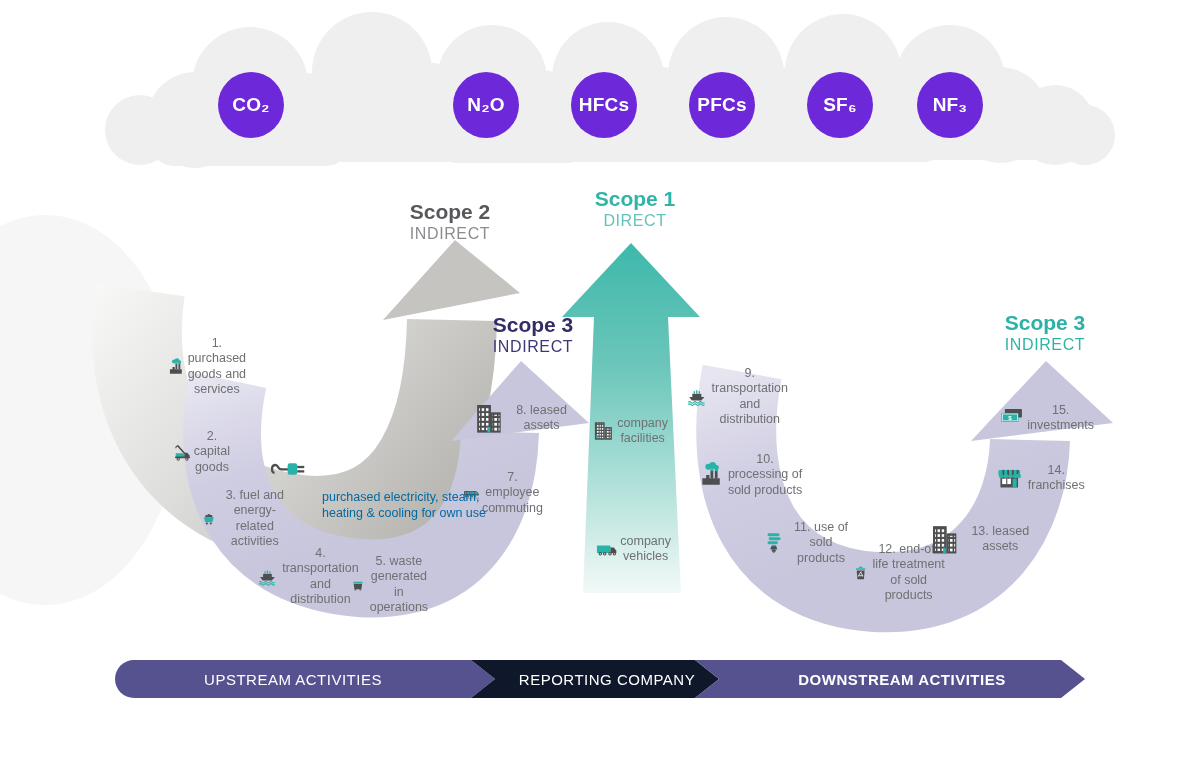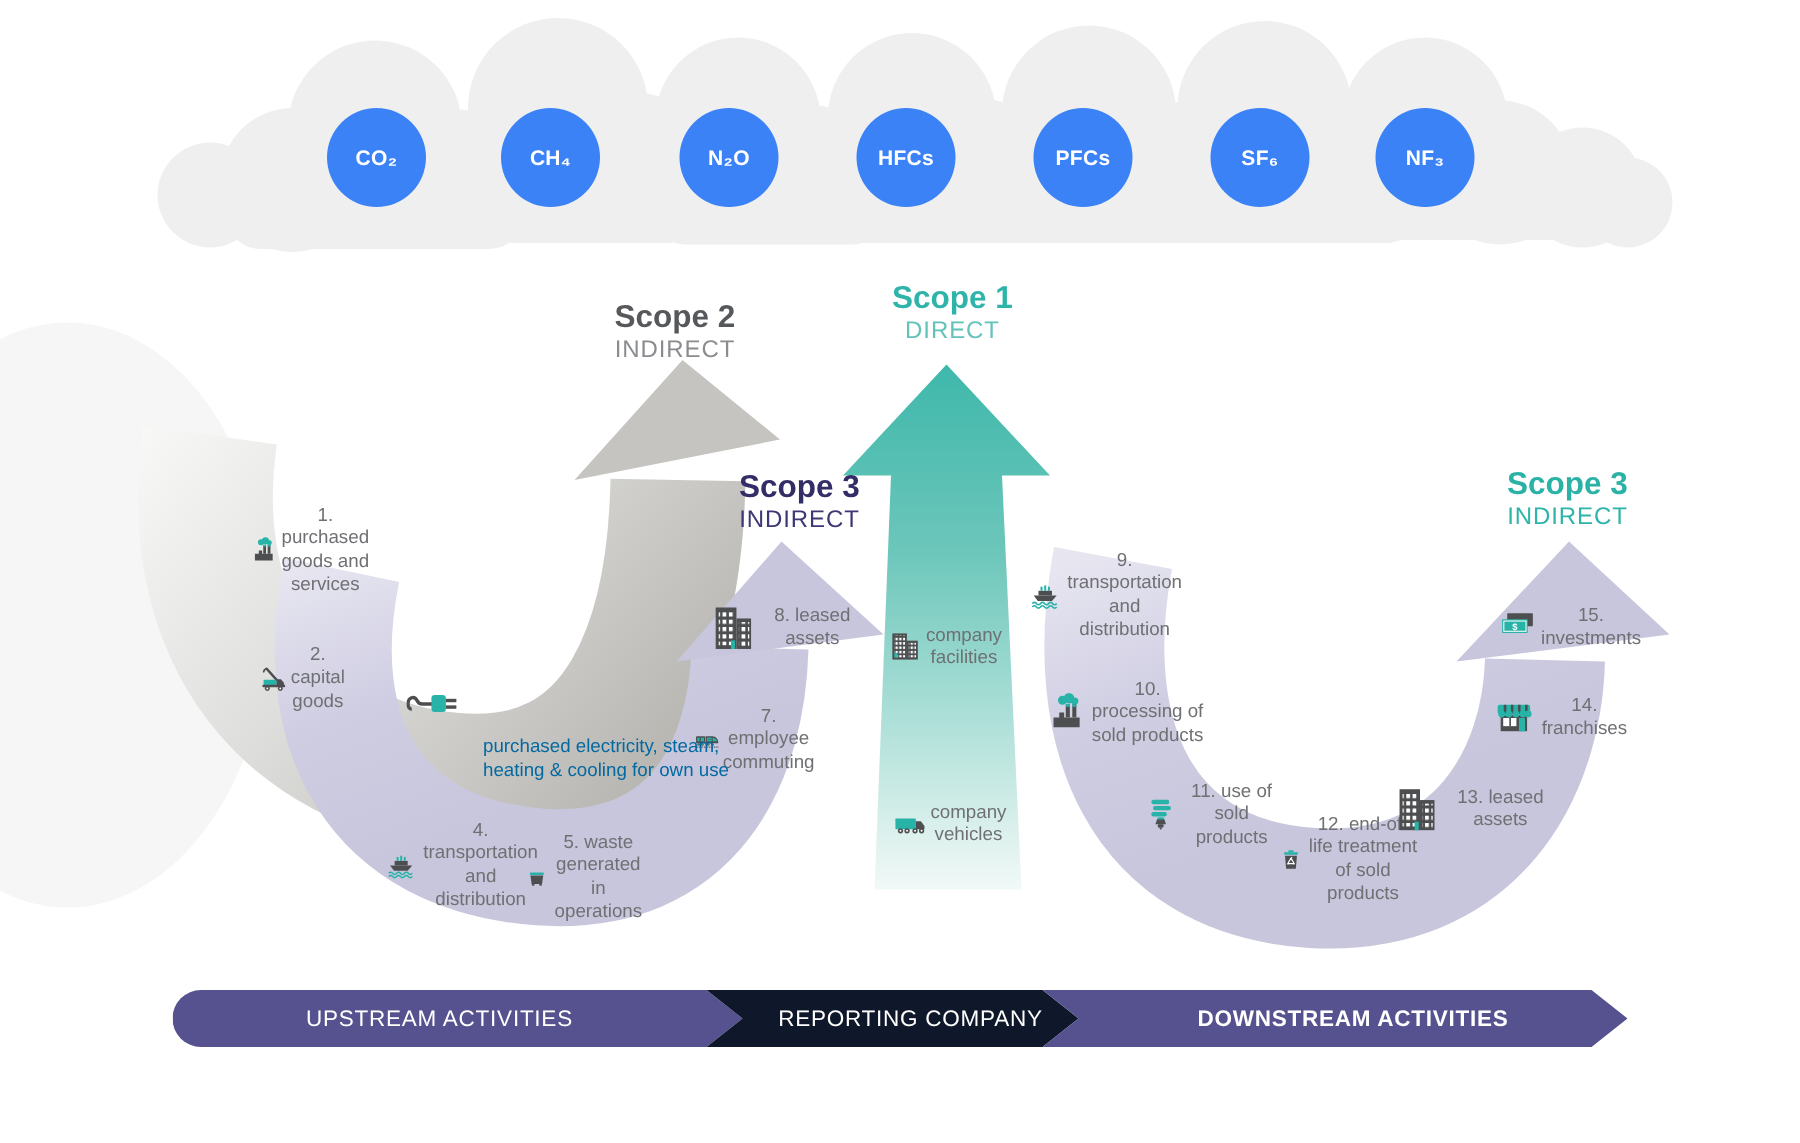--- a/index.html
+++ b/index.html
@@ -1,21 +1,21 @@
 <!DOCTYPE html>
 <html><head>
 <meta charset="utf-8">
 <title>Scopes Diagram</title>
 <style>
   html,body{margin:0;padding:0;background:#ffffff;}
   #stage{position:relative;width:1200px;height:762px;background:#ffffff;overflow:hidden;
          font-family:"Liberation Sans", sans-serif;}
   #bg{position:absolute;left:0;top:0;z-index:0;}
-  .gas{position:absolute;width:66px;height:66px;border-radius:50%;background:#3b82f6;
-       color:#ffffff;font-weight:bold;font-size:14px;display:flex;align-items:center;
+  .gas{position:absolute;width:66px;height:66px;border-radius:50%;background:#6d28d9;
+       color:#ffffff;font-weight:bold;font-size:19px;display:flex;align-items:center;
        justify-content:center;z-index:2;letter-spacing:0.2px;}
   .scope{position:absolute;transform:translateX(-50%);text-align:center;line-height:1.2;z-index:2;white-space:nowrap;}
   .scope .t{font-size:21px;font-weight:bold;}
   .scope .s{font-size:16px;letter-spacing:0.6px;}
   #scope2 .t{color:#57585b;margin-top:12px;} #scope2 .s{color:#8a8c8f;}
   #scope1 .t{color:#2fb4a9;} #scope1 .s{color:#63c3b9;}
   #scope3up .t{color:#322d66;} #scope3up .s{color:#3d3775;}
   #scope3dn .t{color:#2bb2a7;} #scope3dn .s{color:#2eb4a9;}
   .item{position:absolute;transform:translateX(-50%);display:flex;flex-direction:row;
         align-items:center;gap:2px;z-index:2;}
@@ -122,21 +122,20 @@
 
     <g>
       <path d="M 742,372 C 720,490 760,585 875,592 C 985,598 1028,515 1030,440" fill="none" stroke="url(#gradLavR)" stroke-width="80"></path>
       <polygon points="1046,361 971,441 1113,423" fill="#c8c6dc"></polygon>
     </g>
 
     <polygon points="631,243 700,317 668,317 681,593 583,593 594,317 562,317" fill="url(#gradTeal)"></polygon>
   </svg>
 
   <div class="gas" style="left:218px;top:72px">CO₂</div>
-  <div class="gas" style="left:334px;top:72px">CH₄</div>
   <div class="gas" style="left:453px;top:72px">N₂O</div>
   <div class="gas" style="left:571px;top:72px">HFCs</div>
   <div class="gas" style="left:689px;top:72px">PFCs</div>
   <div class="gas" style="left:807px;top:72px">SF₆</div>
   <div class="gas" style="left:917px;top:72px">NF₃</div>
 
   <div class="scope" id="scope2" style="left:450px;top:187px">
     <div class="t">Scope 2</div>
     <div class="s">INDIRECT</div>
   </div>
@@ -177,20 +176,33 @@
       <path d="M30 36 v-10 h7 l5 6 v4 z" fill="#4d4e50"></path>
       <rect x="7" y="35" width="37" height="4" rx="2" fill="#4d4e50"></rect>
       <circle cx="15" cy="41" r="4" fill="#4d4e50"></circle>
         <circle cx="36" cy="41" r="4" fill="#4d4e50"></circle>
       <circle cx="15" cy="41" r="1.5" fill="#ffffff"></circle>
         <circle cx="36" cy="41" r="1.5" fill="#ffffff"></circle>
     </svg>
     <div class="lbl">2. capital goods</div>
   </div>
 
+  <div class="item" style="left:246px;top:488px;width:90px">
+    <svg class="ic" width="42" height="42" viewBox="0 0 48 48">
+      <g fill="#4d4e50">
+          <circle cx="17" cy="16" r="4"></circle>
+          <circle cx="24" cy="13.5" r="5"></circle>
+          <circle cx="31" cy="16" r="4"></circle>
+        </g>
+      <path d="M9 19 h30 l-4 15 h-22 z" fill="#28b3a8"></path>
+      <circle cx="18" cy="38" r="3.2" fill="#4d4e50"></circle>
+        <circle cx="30" cy="38" r="3.2" fill="#4d4e50"></circle>
+    </svg>
+    <div class="lbl">3. fuel and energy-related activities</div>
+  </div>
 
   <div class="item" style="left:309px;top:546px;width:104px">
     <svg class="ic" width="46" height="46" viewBox="0 0 48 48">
       <rect x="14" y="17" width="20" height="7" fill="#4d4e50"></rect>
       <rect x="17" y="11" width="3" height="6" fill="#28b3a8"></rect>
         <rect x="22.5" y="9" width="3" height="8" fill="#28b3a8"></rect>
         <rect x="28" y="11" width="3" height="6" fill="#28b3a8"></rect>
       <path d="M7 24 h34 l-7 8 h-21 z" fill="#4d4e50"></path>
       <g stroke="#28b3a8" stroke-width="2.4" fill="none">
         <path d="M5 36 q3 -3.5 6 0 t6 0 t6 0 t6 0 t6 0 t6 0"></path>

